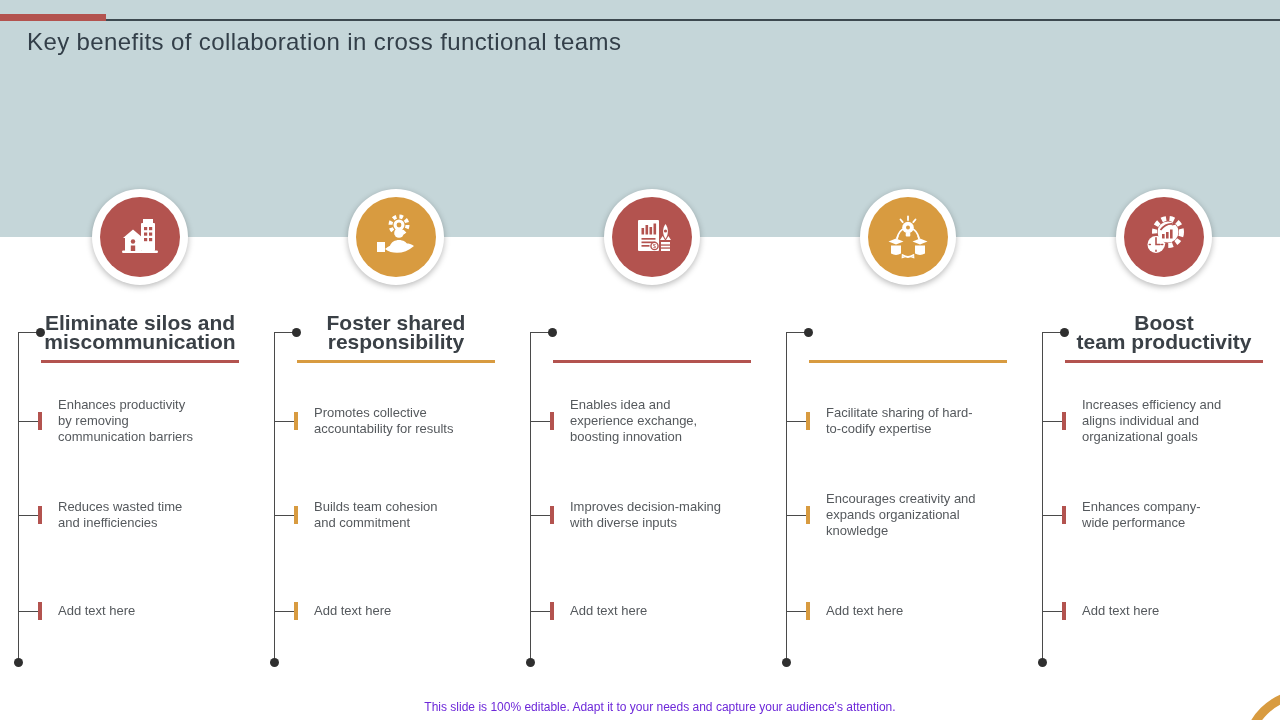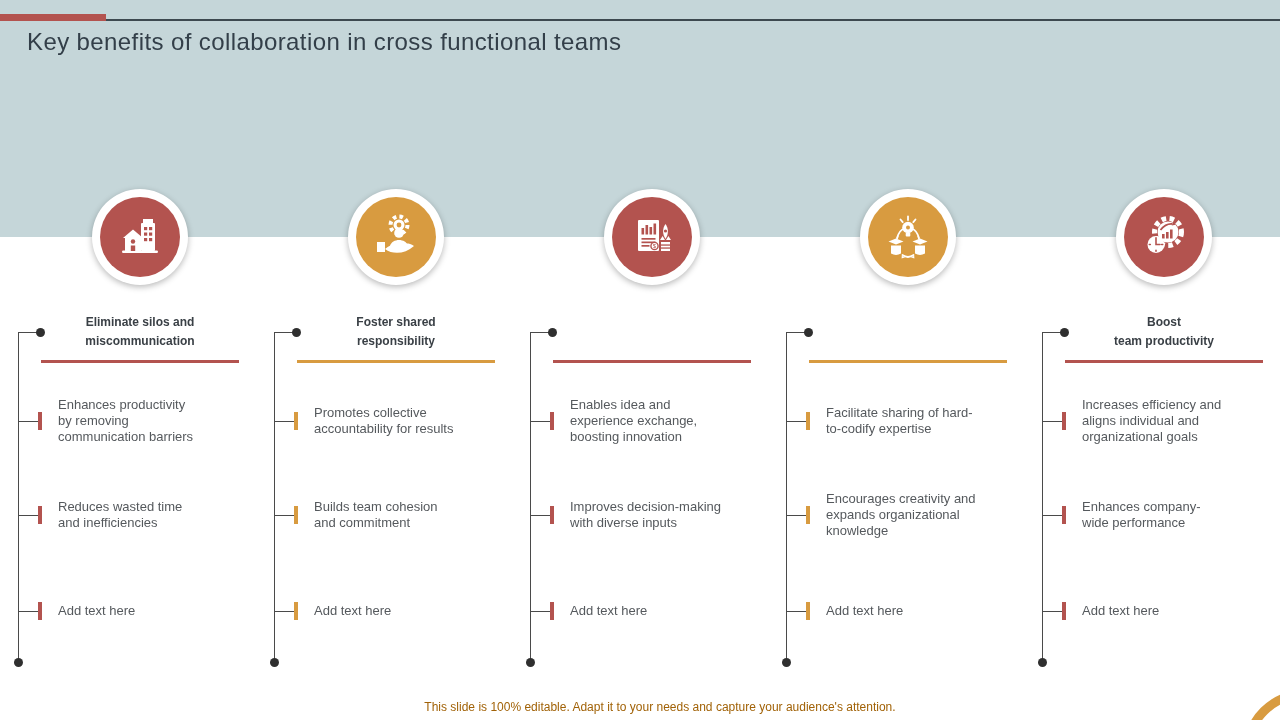--- a/index.html
+++ b/index.html
@@ -15,35 +15,35 @@
 
   .column{position:absolute;top:180px;width:256px;height:505px;}
   .col-0{left:12px}.col-1{left:268px}.col-2{left:524px}.col-3{left:780px}.col-4{left:1036px}
   .accent-red{--accent:var(--red);}
   .accent-orange{--accent:var(--orange);}
 
   .badge{position:absolute;left:80px;top:9px;width:96px;height:96px;background:#fff;border-radius:50%;box-shadow:0 2px 6px rgba(0,0,0,.28);}
   .badge-inner{position:absolute;left:8px;top:8px;width:80px;height:80px;border-radius:50%;background:var(--accent);display:flex;align-items:center;justify-content:center;}
   .icon{width:48px;height:48px;display:block;}
 
-  .col-header{position:absolute;left:0;top:133px;width:256px;text-align:center;font-weight:bold;font-size:12px;line-height:19px;color:#3a4046;white-space:pre-line;}
+  .col-header{position:absolute;left:0;top:133px;width:256px;text-align:center;font-weight:bold;font-size:21px;line-height:19px;color:#3a4046;white-space:pre-line;}
   .col-underline{position:absolute;left:29px;top:180px;width:198px;height:3px;background:var(--accent);}
 
   .vline{position:absolute;left:6px;top:153px;width:1px;height:329px;background:#4a4a4a;}
   .top-hline{position:absolute;left:6px;top:152px;width:20px;height:1px;background:#4a4a4a;}
   .top-dot{position:absolute;left:24px;top:148px;width:9px;height:9px;border-radius:50%;background:#2f2f2f;}
   .bottom-dot{position:absolute;left:2px;top:478px;width:9px;height:9px;border-radius:50%;background:#2f2f2f;}
 
   .row{position:absolute;left:0;width:256px;height:0;}
   .row-0{top:241px}.row-1{top:335px}.row-2{top:431px}
   .hline{position:absolute;left:6px;top:-0.5px;width:20px;height:1px;background:#4a4a4a;}
   .tick{position:absolute;left:26px;top:-9px;width:4px;height:18px;background:var(--accent);}
   .bullet-text{position:absolute;left:46px;top:0;transform:translateY(-50%);width:208px;font-size:13px;line-height:16px;color:#55595d;white-space:pre-line;}
 
-  .footer{position:absolute;left:40px;right:0;top:700px;text-align:center;font-size:12px;color:#a16207;}
+  .footer{position:absolute;left:40px;right:0;top:700px;text-align:center;font-size:12px;color:#6d28d9;}
   .corner-ring{position:absolute;left:1243px;top:690px;width:104px;height:104px;border:9px solid var(--orange);border-radius:50%;background:transparent;}
 </style>
 </head>
 <body>
 
 <div class="slide">
   <div class="band"></div>
   <div class="topbar-red"></div>
   <div class="topbar-line"></div>
   <div class="title">Key benefits of collaboration in cross functional teams</div>

